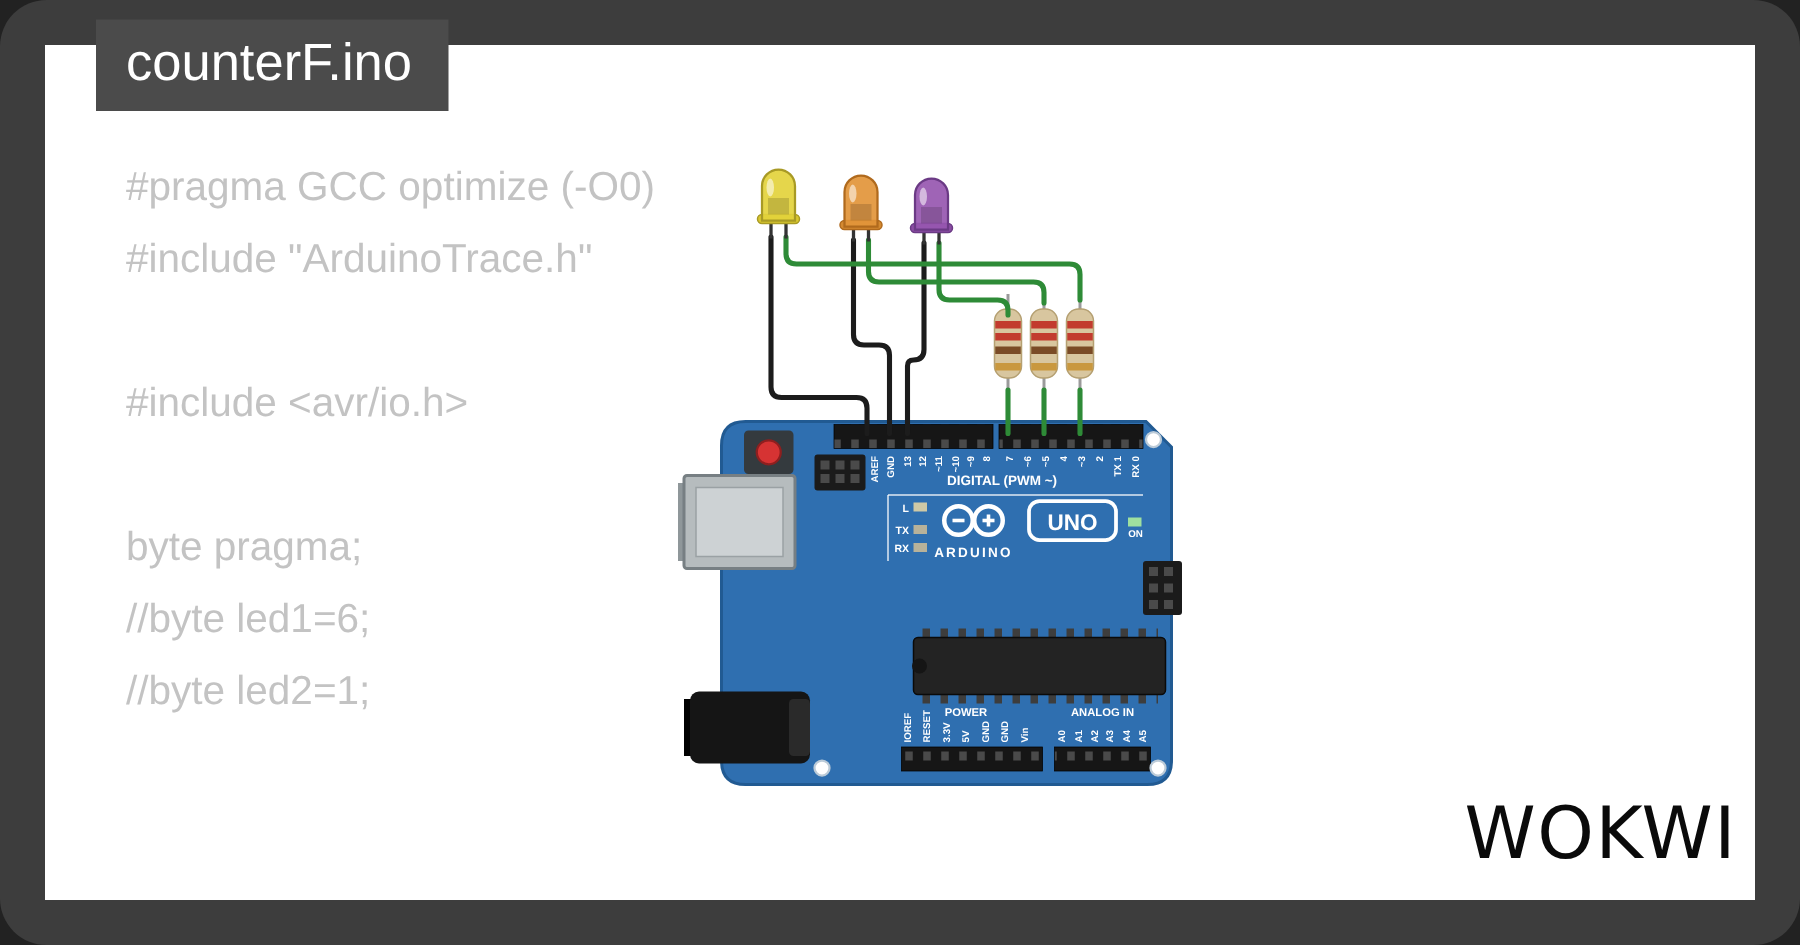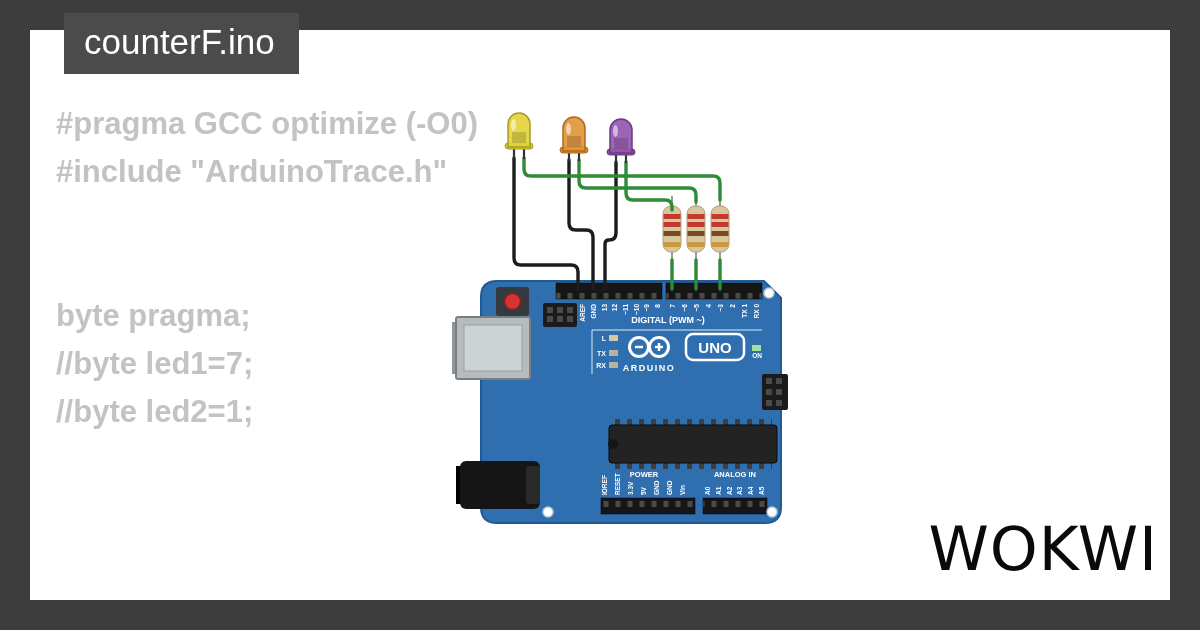--- a/index.html
+++ b/index.html
@@ -1,47 +1,48 @@
 <!DOCTYPE html>
 <html><head>
 <meta charset="utf-8">
 <style>
   html,body{margin:0;padding:0;background:#222;}
   .stage{position:relative;width:1200px;height:630px;overflow:hidden;
-         font-family:"Liberation Sans",sans-serif;}
+         font-family:"Liberation Sans",sans-serif;border-radius:31px;}
   .frame{position:absolute;inset:0;}
   .canvas{position:absolute;left:30px;top:30px;width:1140px;height:570px;background:#ffffff;}
   .title-box{position:absolute;left:64px;top:13px;background:#4b4b4b;color:#ffffff;
              font-size:35px;font-weight:400;padding:10px 24px 12px 20px;line-height:1.1;}
-  .code{position:absolute;left:56px;top:100px;color:#c3c3c3;font-size:31px;line-height:48px;font-weight:bold;}
+  .code{position:absolute;left:84px;top:100px;color:#c3c3c3;font-size:27px;line-height:48px;}
   .code-line{min-height:48px;white-space:pre;}
   .circuit{position:absolute;left:0;top:0;}
   .silk{fill:#ffffff;font-weight:bold;font-family:"Liberation Sans",sans-serif;}
   .pinlbl{font-size:6.5px;}
-  .logo{position:absolute;right:42px;bottom:46px;font-size:61px;font-weight:400;
+  .logo{position:absolute;right:42px;bottom:46px;font-size:48px;font-weight:400;
         letter-spacing:1px;color:#0a0a0a;font-family:"DejaVu Sans",sans-serif;}
 </style>
 </head>
 <body>
 
 <div class="stage">
   <div class="frame" style="background:#3d3d3d;"></div>
   <div class="canvas"></div>
 
   <div class="title-box">
     <span>counterF.ino</span>
   </div>
 
   <div class="code">
     <div class="code-line">#pragma GCC optimize (-O0)</div>
     <div class="code-line">#include "ArduinoTrace.h"</div>
     <div class="code-line"></div>
+    <div class="code-line">#include &lt;avr/io.h&gt;</div>
     <div class="code-line"></div>
     <div class="code-line">byte pragma;</div>
-    <div class="code-line">//byte led1=7;</div>
+    <div class="code-line">//byte led1=6;</div>
     <div class="code-line">//byte led2=1;</div>
   </div>
 
   <svg class="circuit" width="1200" height="630" viewBox="0 0 1200 630">
     <defs>
       <pattern id="pins" width="12" height="16" patternUnits="userSpaceOnUse">
         <rect width="12" height="16" fill="#161616"></rect>
         <rect x="3.5" y="5" width="5" height="6" fill="#4a4a4a"></rect>
       </pattern>
       <pattern id="legs" width="12" height="8" patternUnits="userSpaceOnUse">

